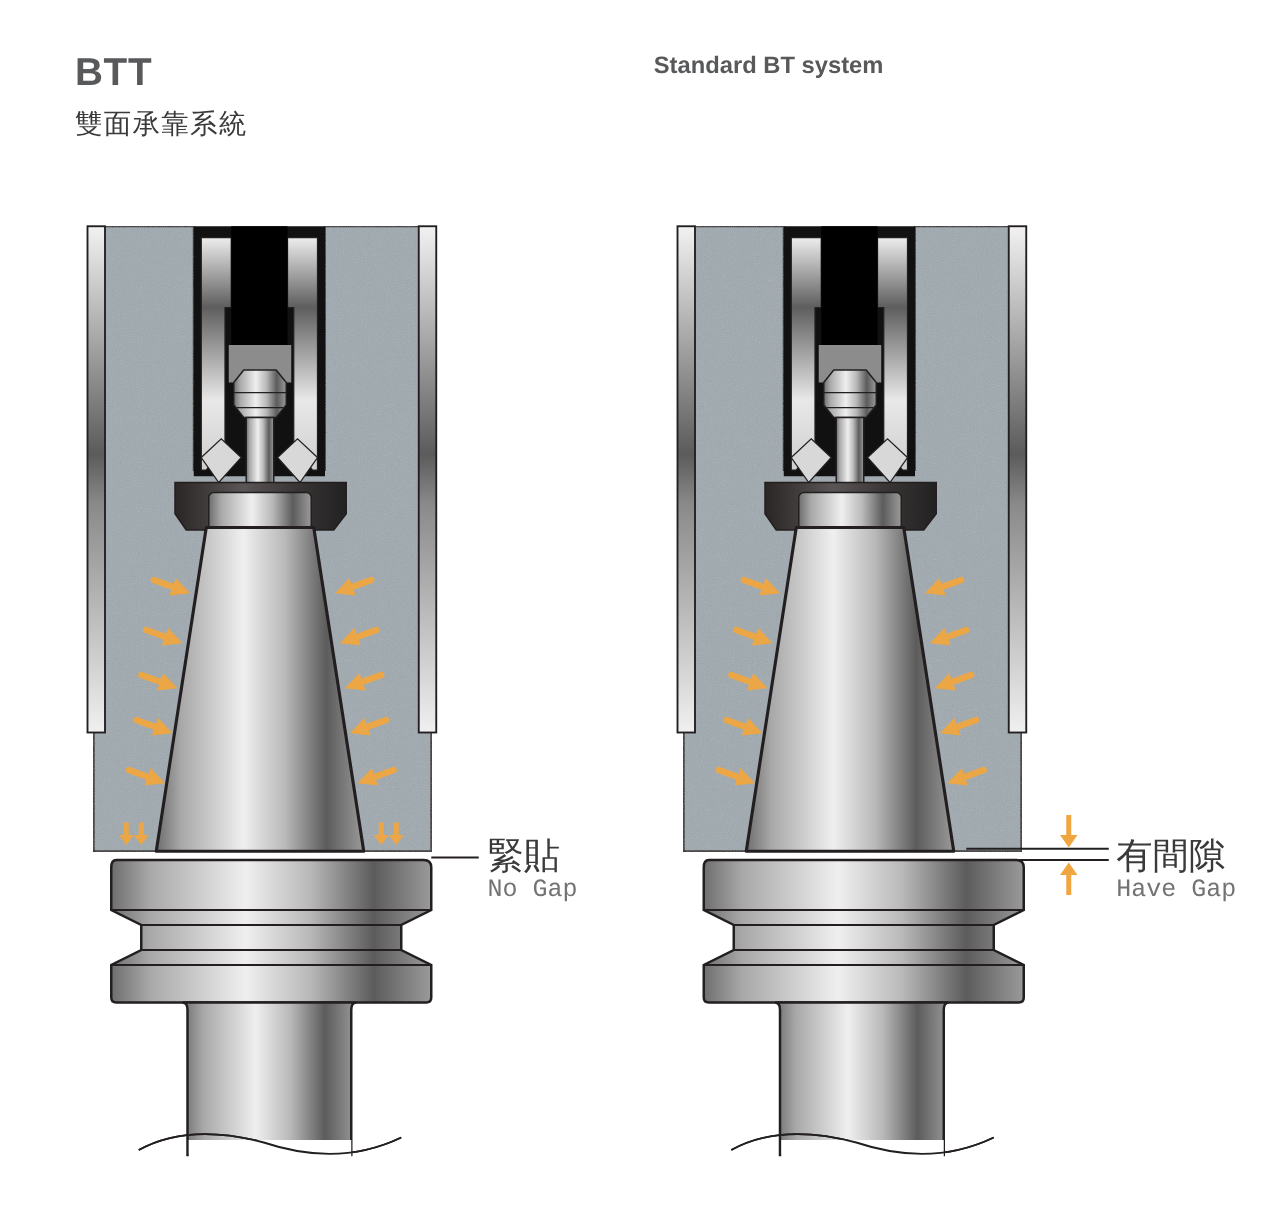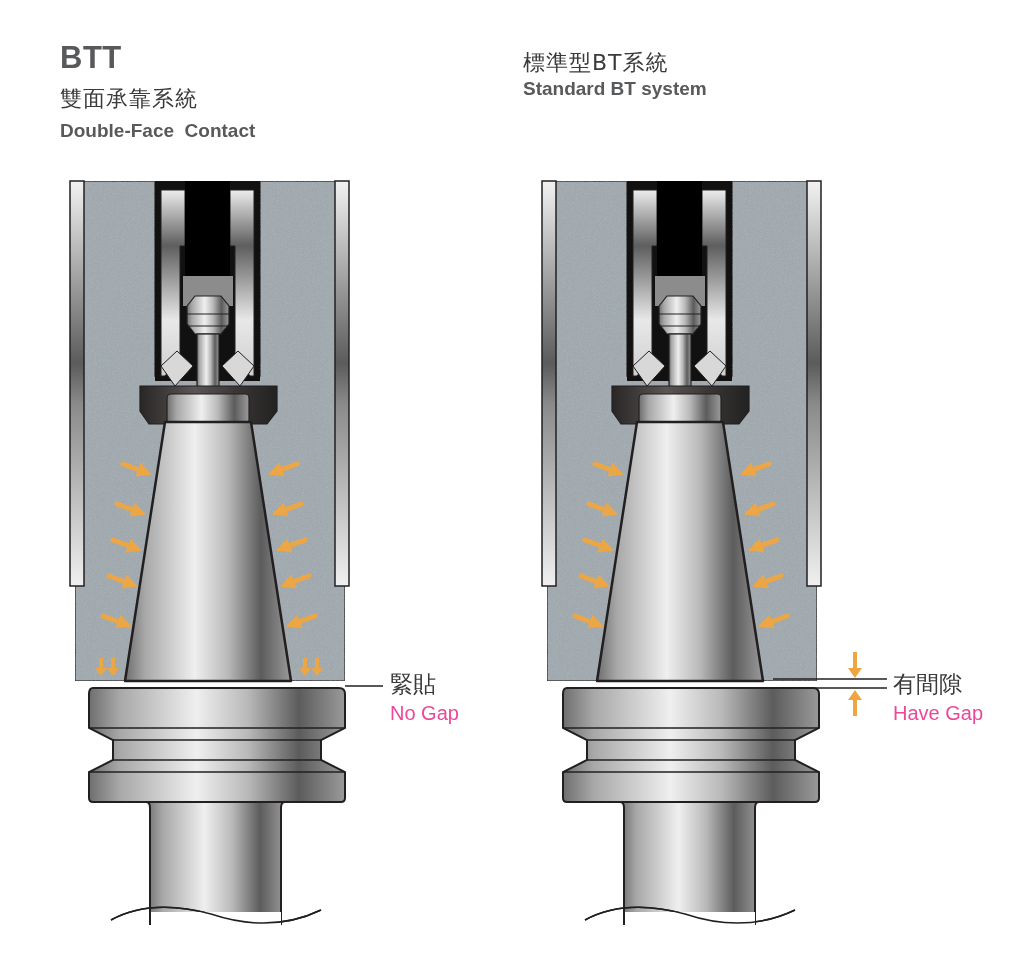--- a/index.html
+++ b/index.html
@@ -3,33 +3,31 @@
 <meta charset="utf-8">
 <style>
   html, body { margin: 0; padding: 0; background: #ffffff; }
   body { width: 1024px; height: 973px; position: relative; overflow: hidden; font-family: "DejaVu Sans", sans-serif; }
   .panel-title { position: absolute; color: #58595b; }
   .t-code { font-family: "Liberation Sans", sans-serif; font-weight: bold; font-size: 31px; letter-spacing: 0.5px; }
   .t-zh { font-family: "DejaVu Sans", sans-serif; font-size: 22px; color: #3a3a3a; letter-spacing: 1px; }
   .t-en { font-family: "Liberation Sans", sans-serif; font-weight: bold; font-size: 19px; color: #58595b; }
   svg#diagram { position: absolute; left: 0; top: 0; }
   .callout { position: absolute; color: #3a3a3a; }
-  .callout .zh { font-family: "DejaVu Sans", sans-serif; font-size: 23px; line-height: 32px; }
-  .callout .en { font-family: Liberation Sans, sans-serif; font-size: 20px; color: #ec4899; line-height: 26px; }
+  .callout .zh { font-family: "DejaVu Sans", sans-serif; font-size: 29px; line-height: 32px; }
+  .callout .en { font-family: Liberation Mono, monospace; font-size: 20px; color: #737373; line-height: 26px; }
 </style>
 </head>
 <body>
 
 <div class="panel-title" style="left:60px; top:40px; width:330px;">
   <div class="t-code">BTT</div>
   <div class="t-zh" style="margin-top:8px;">雙面承靠系統</div>
-  <div class="t-en" style="margin-top:6px; white-space:pre;">Double-Face  Contact</div>
 </div>
 <div class="panel-title" style="left:523px; top:42px; width:330px;">
-  <div class="t-zh" style="margin-top:6px;">標準型BT系統</div>
   <div class="t-en" style="margin-top:0;">Standard BT system</div>
 </div>
 
 <svg id="diagram" width="1024" height="973" viewBox="0 0 1024 973">
   <defs>
     <linearGradient id="steelH" x1="0" x2="1" y1="0" y2="0">
       <stop offset="0" stop-color="#6e6e6e"></stop>
       <stop offset="0.12" stop-color="#a8a8a8"></stop>
       <stop offset="0.42" stop-color="#efefef"></stop>
       <stop offset="0.62" stop-color="#b9b9b9"></stop>

